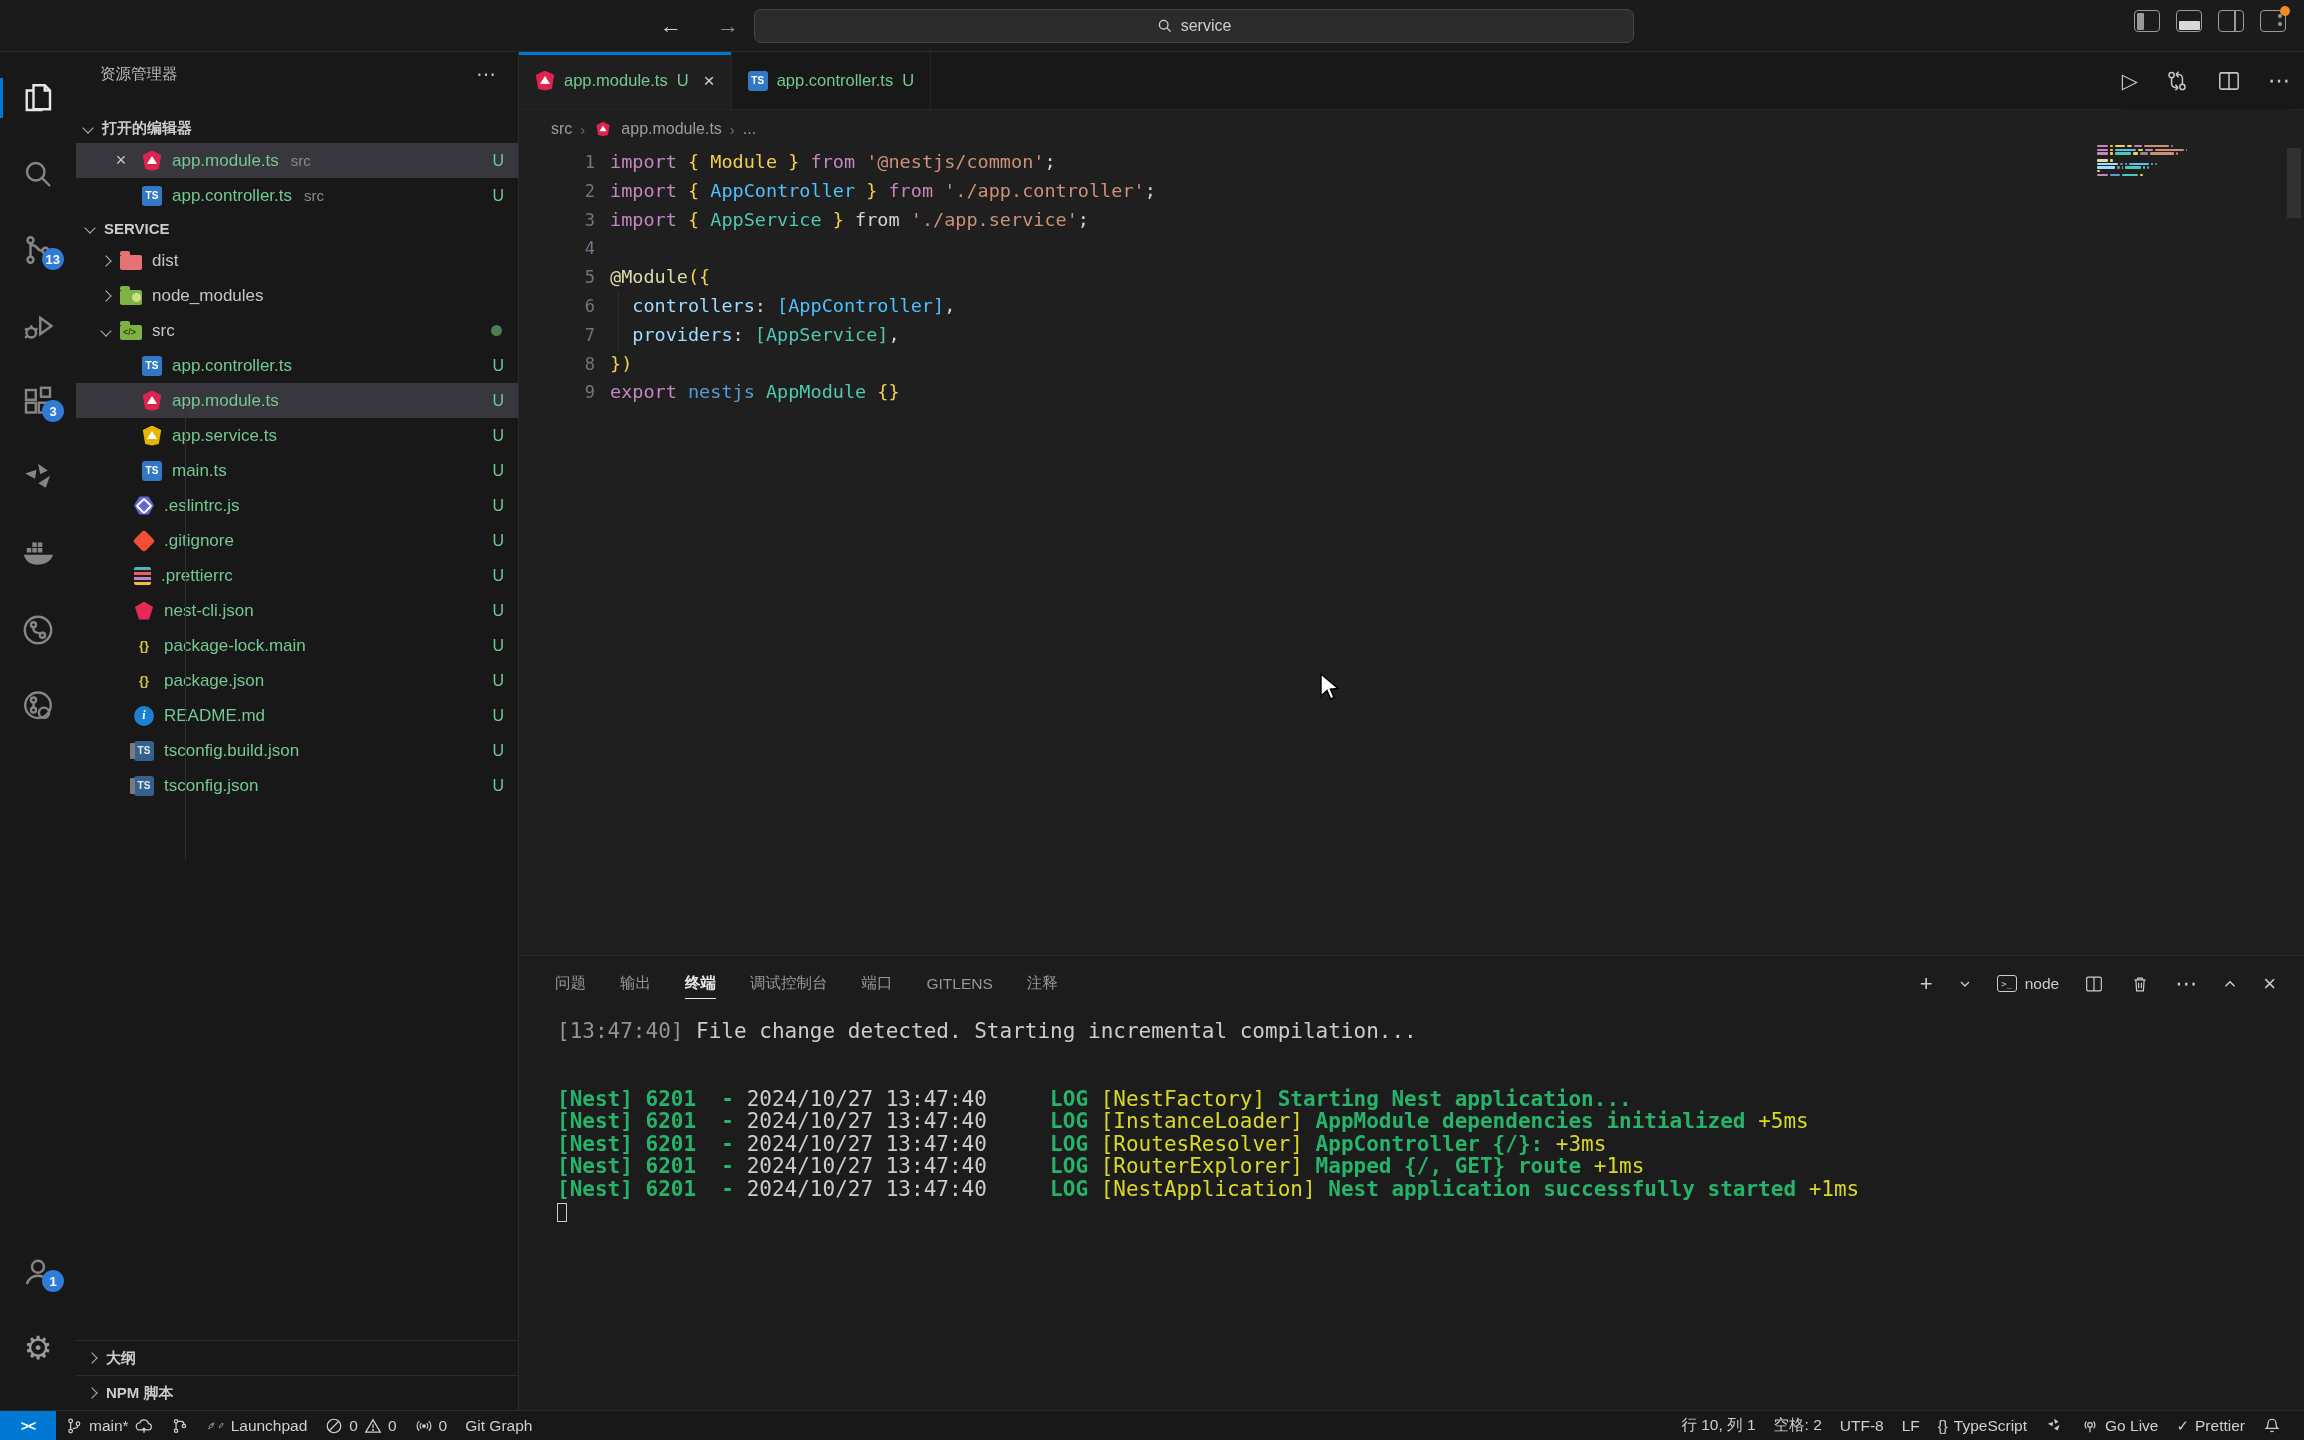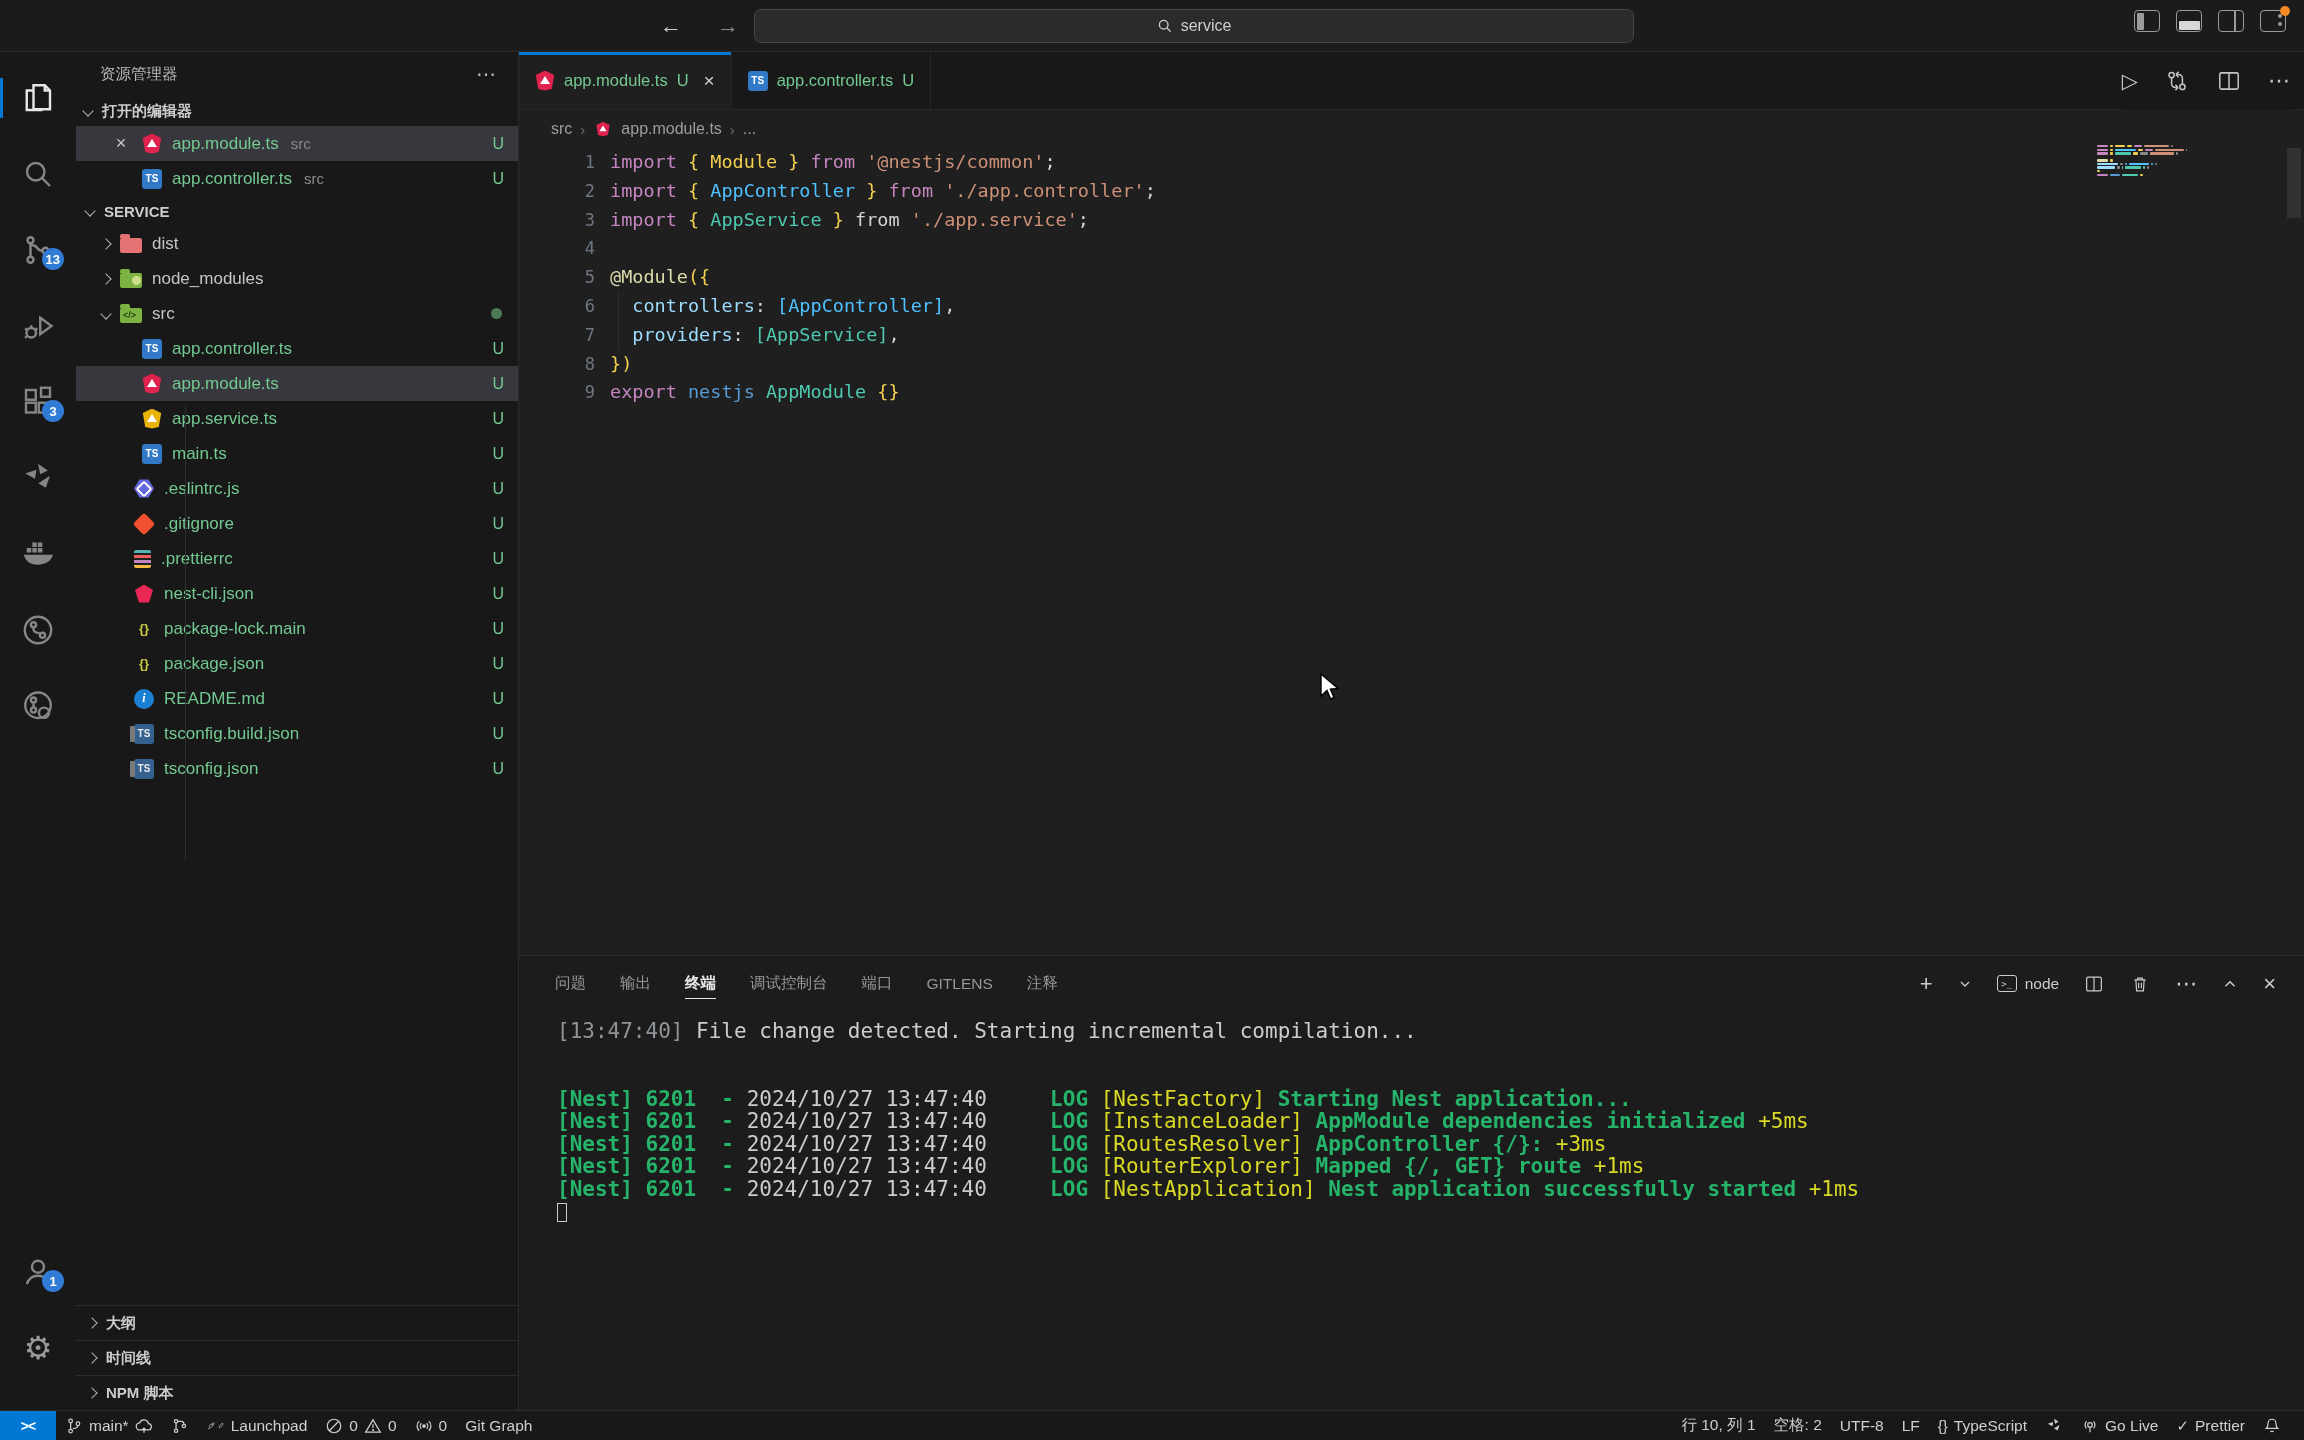--- a/index.html
+++ b/index.html
@@ -303,21 +303,21 @@
           <span class="gear-glyph">⚙</span>
         </div>
       </div>
   </div>
 
   <div class="sidebar">
     <div class="sb-head">
       <span>资源管理器</span>
       <span class="more">⋯</span>
     </div>
-    <div style="position:absolute; top:44px; width:100%;">
+    <div style="position:absolute; top:61px; width:100%;">
       <div class="sect-head">
         <span class="chev down"></span>
         <span>打开的编辑器</span>
       </div>
       <div id="open-editors" class="rows">
           <div class="row sel" style="padding-left: 34px;">
             <span class="closex">×</span>
             <span class="fi fi-nest"></span>
             <span class="label untracked">app.module.ts</span>
             <span class="detail">src</span>
@@ -417,24 +417,20 @@
             <span class="label untracked">tsconfig.json</span>
             <span class="ubadge">U</span>
           </div>
         </div>
     </div>
     <div class="guideline"></div>
     <div class="sb-bottom" id="sb-bottom">
         <div class="sect">
           <span class="chev right"></span>
           <span>大纲</span>
-        </div>
-        <div class="sect">
-          <span class="chev right"></span>
-          <span>时间线</span>
         </div>
         <div class="sect">
           <span class="chev right"></span>
           <span>NPM 脚本</span>
         </div>
       </div>
   </div>
 
   <div class="editor">
     <div class="tabbar" id="tabbar">

